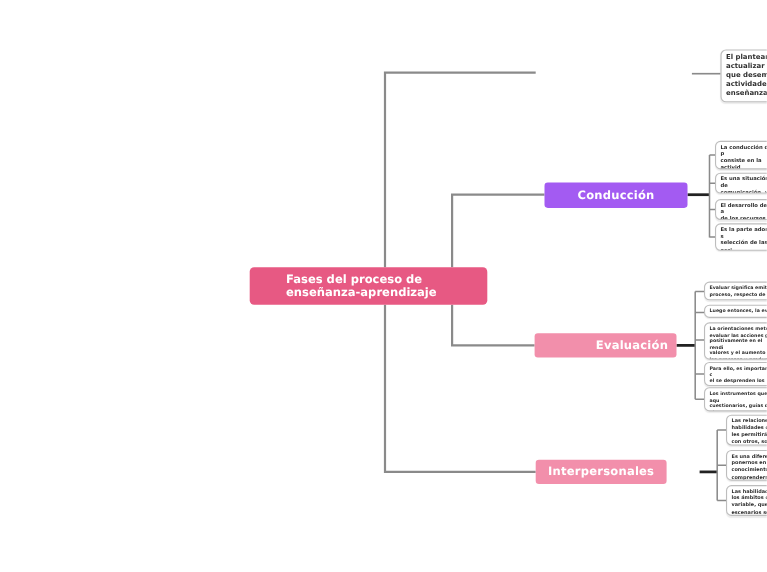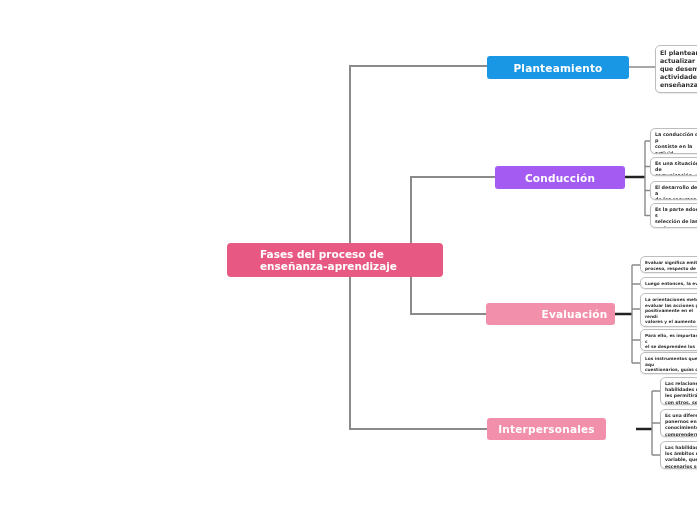--- a/index.html
+++ b/index.html
@@ -54,21 +54,20 @@
 
     <path d="M615 314 H632" fill="none" stroke="#222222" stroke-width="2.5"></path>
     <path d="M632 265 V363 M632 265 H640 M632 284 H640 M632 309 H640 M632 340 H640 M632 363 H640" fill="none" stroke="#8a8a8a" stroke-width="1.4"></path>
 
     <path d="M636 429 H652" fill="none" stroke="#222222" stroke-width="2.5"></path>
     <path d="M652 391 V455 M652 391 H660 M652 423 H660 M652 455 H660" fill="none" stroke="#8a8a8a" stroke-width="1.4"></path>
   </svg>
 
   <div class="node central" style="background: rgb(231, 89, 131);">Fases del proceso de enseñanza-aprendizaje</div>
 
-  <div class="node branch b-plante" style="background: rgb(26, 151, 228);">Planteamiento</div>
   <div class="node branch b-conduc" style="background: rgb(163, 91, 242);">Conducción</div>
   <div class="node branch b-evalua" style="background: rgb(242, 143, 171); padding-left: 48px;">Evaluación</div>
   <div class="node branch b-inter" style="background: rgb(242, 143, 171);">Interpersonales</div>
 
   <div class="leaf l-plante" style="left:655px;top:45px;width:85px;height:48px;">El planteami
 actualizar y a
 que desempe
 actividades, r
 enseñanza ap</div>
 

